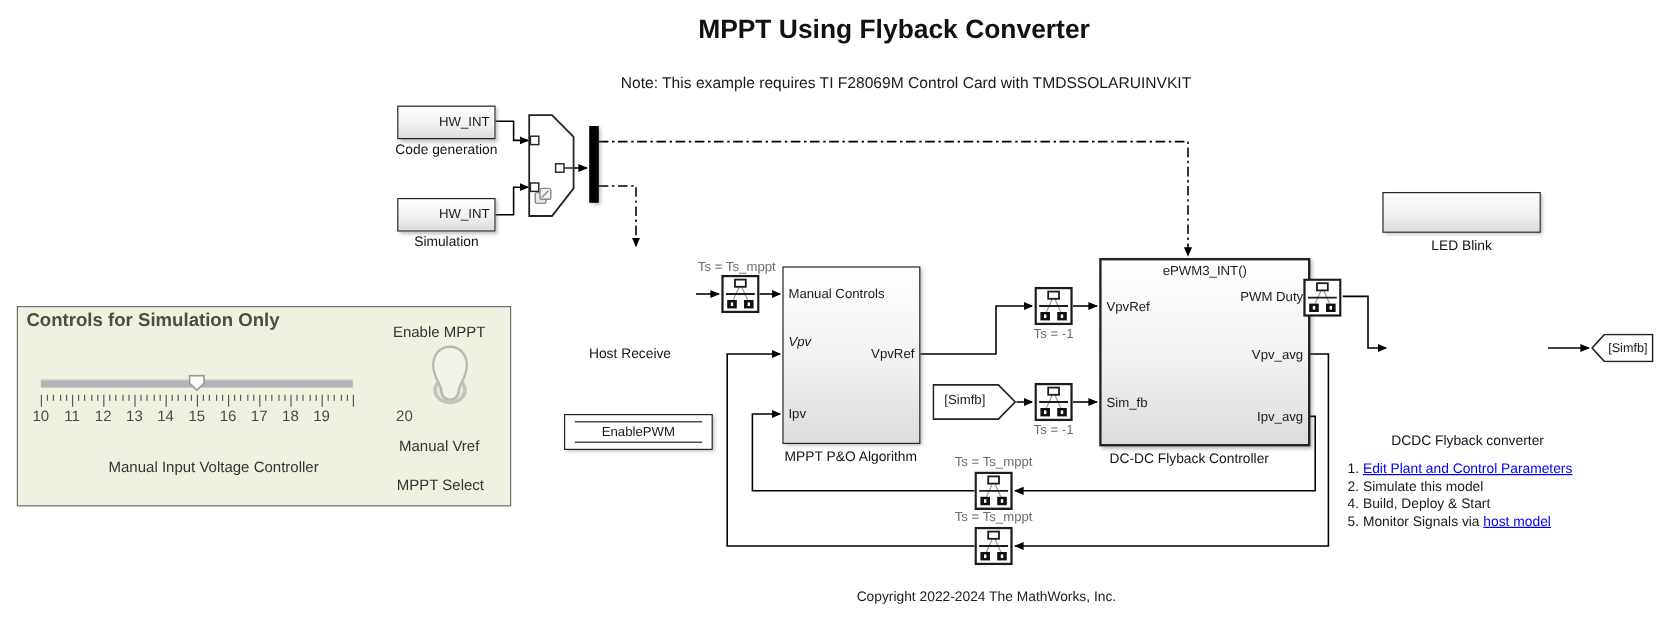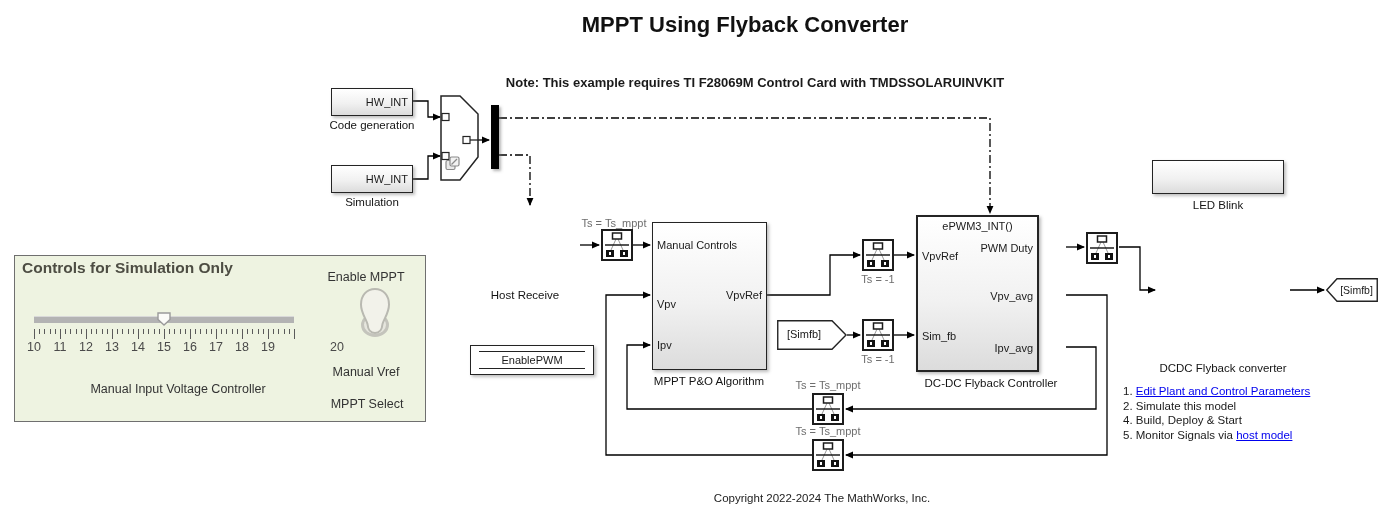--- a/index.html
+++ b/index.html
@@ -1,21 +1,21 @@
 <!DOCTYPE html>
 <html><head>
 <meta charset="utf-8">
 <style>
   html,body{margin:0;padding:0;background:#fff;}
   #canvas{position:relative;width:1383px;height:520px;background:#ffffff;overflow:hidden;
           font-family:"Liberation Sans",sans-serif;color:#1a1a1a;}
   .abs{position:absolute;}
   .ctr{transform:translateX(-50%);white-space:nowrap;}
   #title{top:12px;left:745px;font-size:22px;font-weight:bold;color:#111;}
-  #note{top:75px;left:755px;font-size:13px;font-weight:bold;}
+  #note{top:61px;left:755px;font-size:13px;font-weight:normal;}
   #copyright{top:492px;left:822px;font-size:11.5px;color:#222;}
   .block{position:absolute;background:linear-gradient(180deg,#ffffff 0%,#f1f1f1 55%,#dcdcdc 100%);
          border:1.3px solid #242424;box-shadow:2px 2px 3px rgba(110,110,110,.45);box-sizing:border-box;}
   .block.bold{border-width:2px;}
   .blktitle{position:absolute;top:3px;left:0;right:0;text-align:center;font-size:11px;}
   .port{position:absolute;font-size:11px;white-space:nowrap;}
   .port.in{left:4px;} .port.out{right:4px;}
   .blklabel{position:absolute;font-size:11.5px;color:#141414;}
   .ratelabel{position:absolute;font-size:11px;}
   .rt{position:absolute;width:32px;height:32px;}
@@ -115,21 +115,21 @@
     <line x1="4" y1="16" x2="28" y2="16" stroke="#1c1c1c" stroke-width="1.5"></line>
     <rect x="11.5" y="4" width="9" height="6" fill="#fff" stroke="#1c1c1c" stroke-width="1.5"></rect>
     <rect x="5" y="21" width="8" height="7" fill="#111"></rect>
       <rect x="8" y="23" width="2" height="3" fill="#fff"></rect>
     <rect x="19" y="21" width="8" height="7" fill="#111"></rect>
       <rect x="22" y="23" width="2" height="3" fill="#fff"></rect>
   </svg>
 
   <div class="block" style="left:652px;top:222px;width:115px;height:148px;">
     <span class="port in" style="top:16px;">Manual Controls</span>
-    <span class="port in" style="top:75px;">Vpv</span>
+    <span class="port in" style="top:56px;font-style:italic;">Vpv</span>
     <span class="port in" style="top:116px;">Ipv</span>
     <span class="port out" style="top:66px;">VpvRef</span>
   </div>
   <div class="blklabel ctr" style="left:709px;top:375px;">MPPT P&amp;O Algorithm</div>
 
   <div class="abs" style="left:777px;top:320px;width:70px;height:30px;">
     <svg width="70" height="30">
         <polygon points="0.75,0.75 55,0.75 69,15 55,29.25 0.75,29.25" fill="#fff" stroke="#242424" stroke-width="1.4"></polygon>
       </svg>
     <span class="tagtxt" style="left:0;right:16px;top:8px;">[Simfb]</span>
@@ -154,21 +154,21 @@
     <line x1="17" y1="10" x2="22" y2="21" stroke="#999" stroke-width="1"></line>
     <line x1="4" y1="16" x2="28" y2="16" stroke="#1c1c1c" stroke-width="1.5"></line>
     <rect x="11.5" y="4" width="9" height="6" fill="#fff" stroke="#1c1c1c" stroke-width="1.5"></rect>
     <rect x="5" y="21" width="8" height="7" fill="#111"></rect>
       <rect x="8" y="23" width="2" height="3" fill="#fff"></rect>
     <rect x="19" y="21" width="8" height="7" fill="#111"></rect>
       <rect x="22" y="23" width="2" height="3" fill="#fff"></rect>
   </svg>
   <div class="ratelabel ctr" style="left:878px;top:353px;color:#6e6e6e;">Ts = -1</div>
 
-  <div class="block bold" style="left:916px;top:215px;width:123px;height:157px;">
+  <div class="block bold" style="left:916px;top:215px;width:176px;height:157px;">
     <span class="blktitle">ePWM3_INT()</span>
     <span class="port in" style="top:33px;">VpvRef</span>
     <span class="port in" style="top:113px;">Sim_fb</span>
     <span class="port out" style="top:25px;">PWM Duty</span>
     <span class="port out" style="top:73px;">Vpv_avg</span>
     <span class="port out" style="top:125px;">Ipv_avg</span>
   </div>
   <div class="blklabel ctr" style="left:991px;top:377px;">DC-DC Flyback Controller</div>
 
   <svg class="rt" style="left:1086px;top:232px;" viewBox="0 0 32 32">

